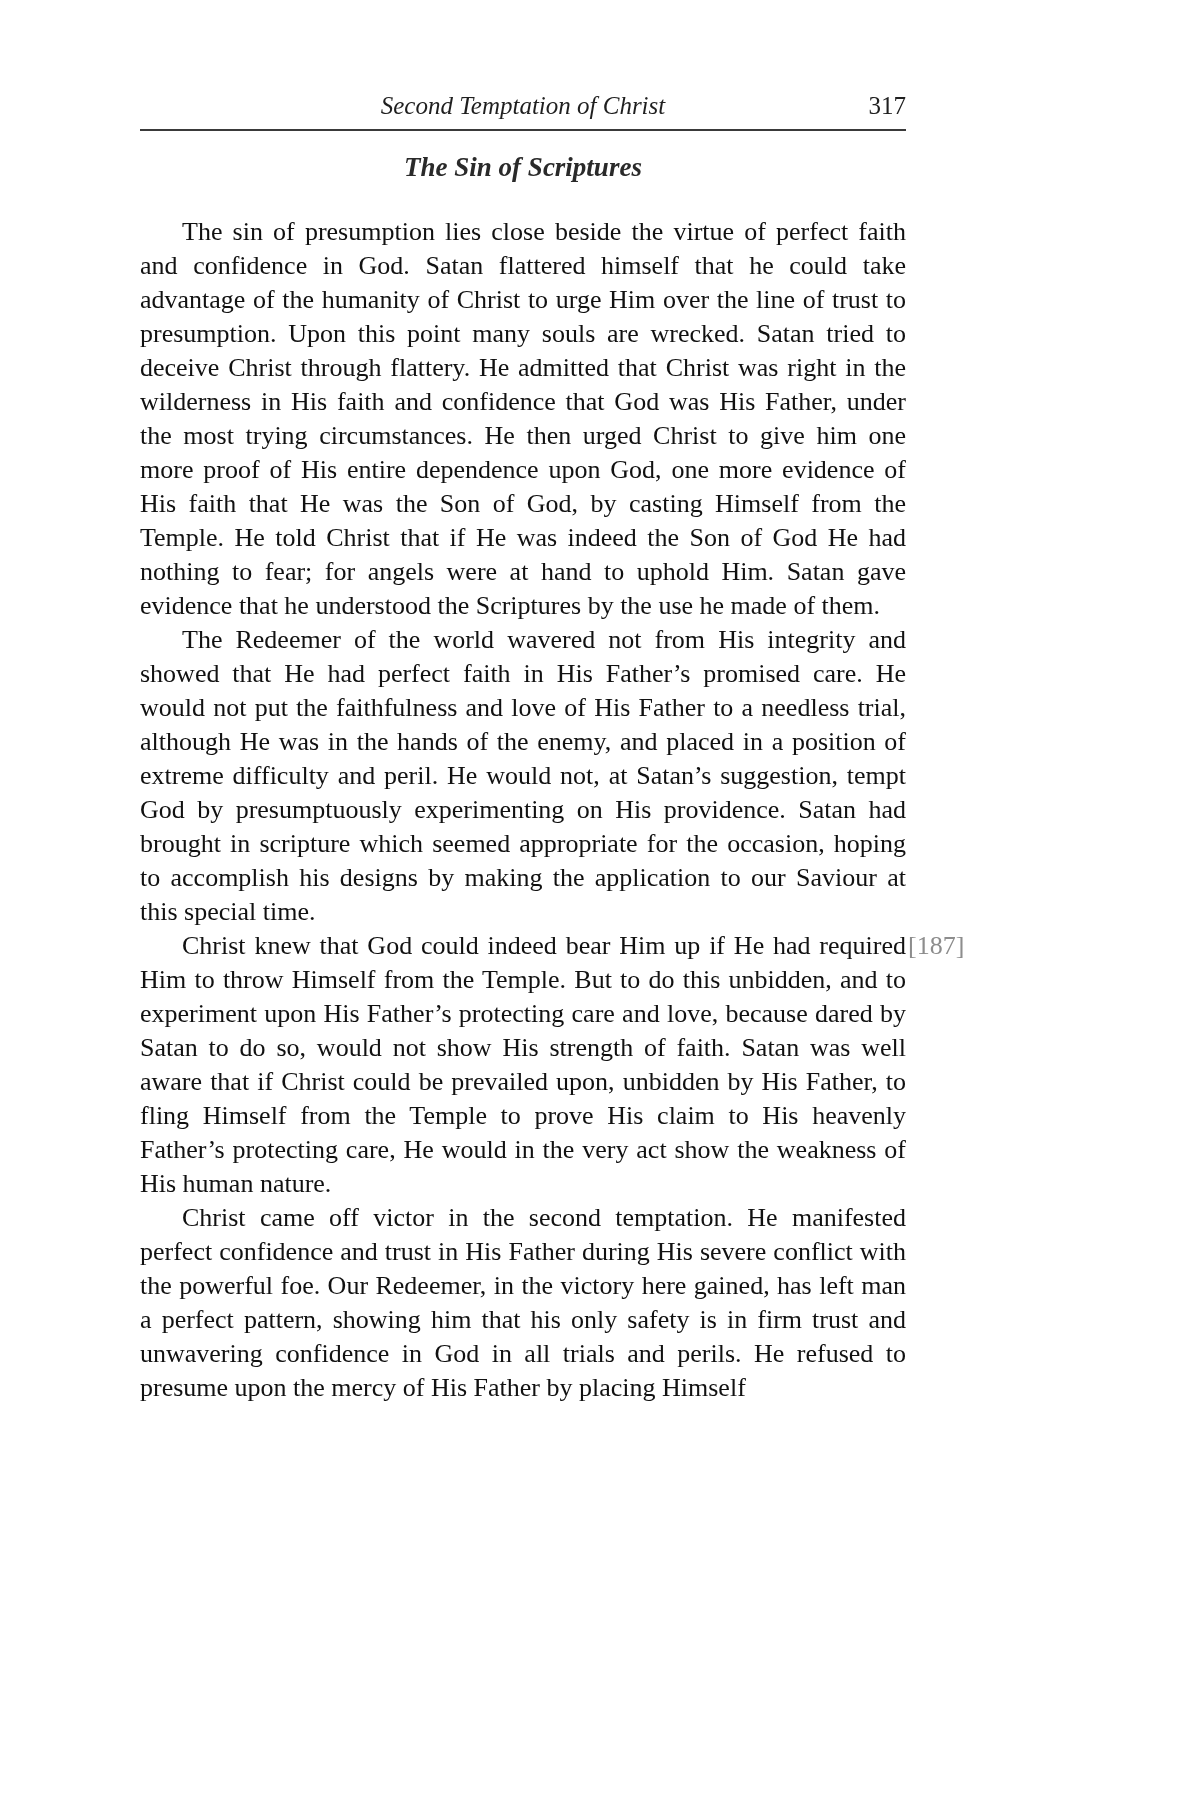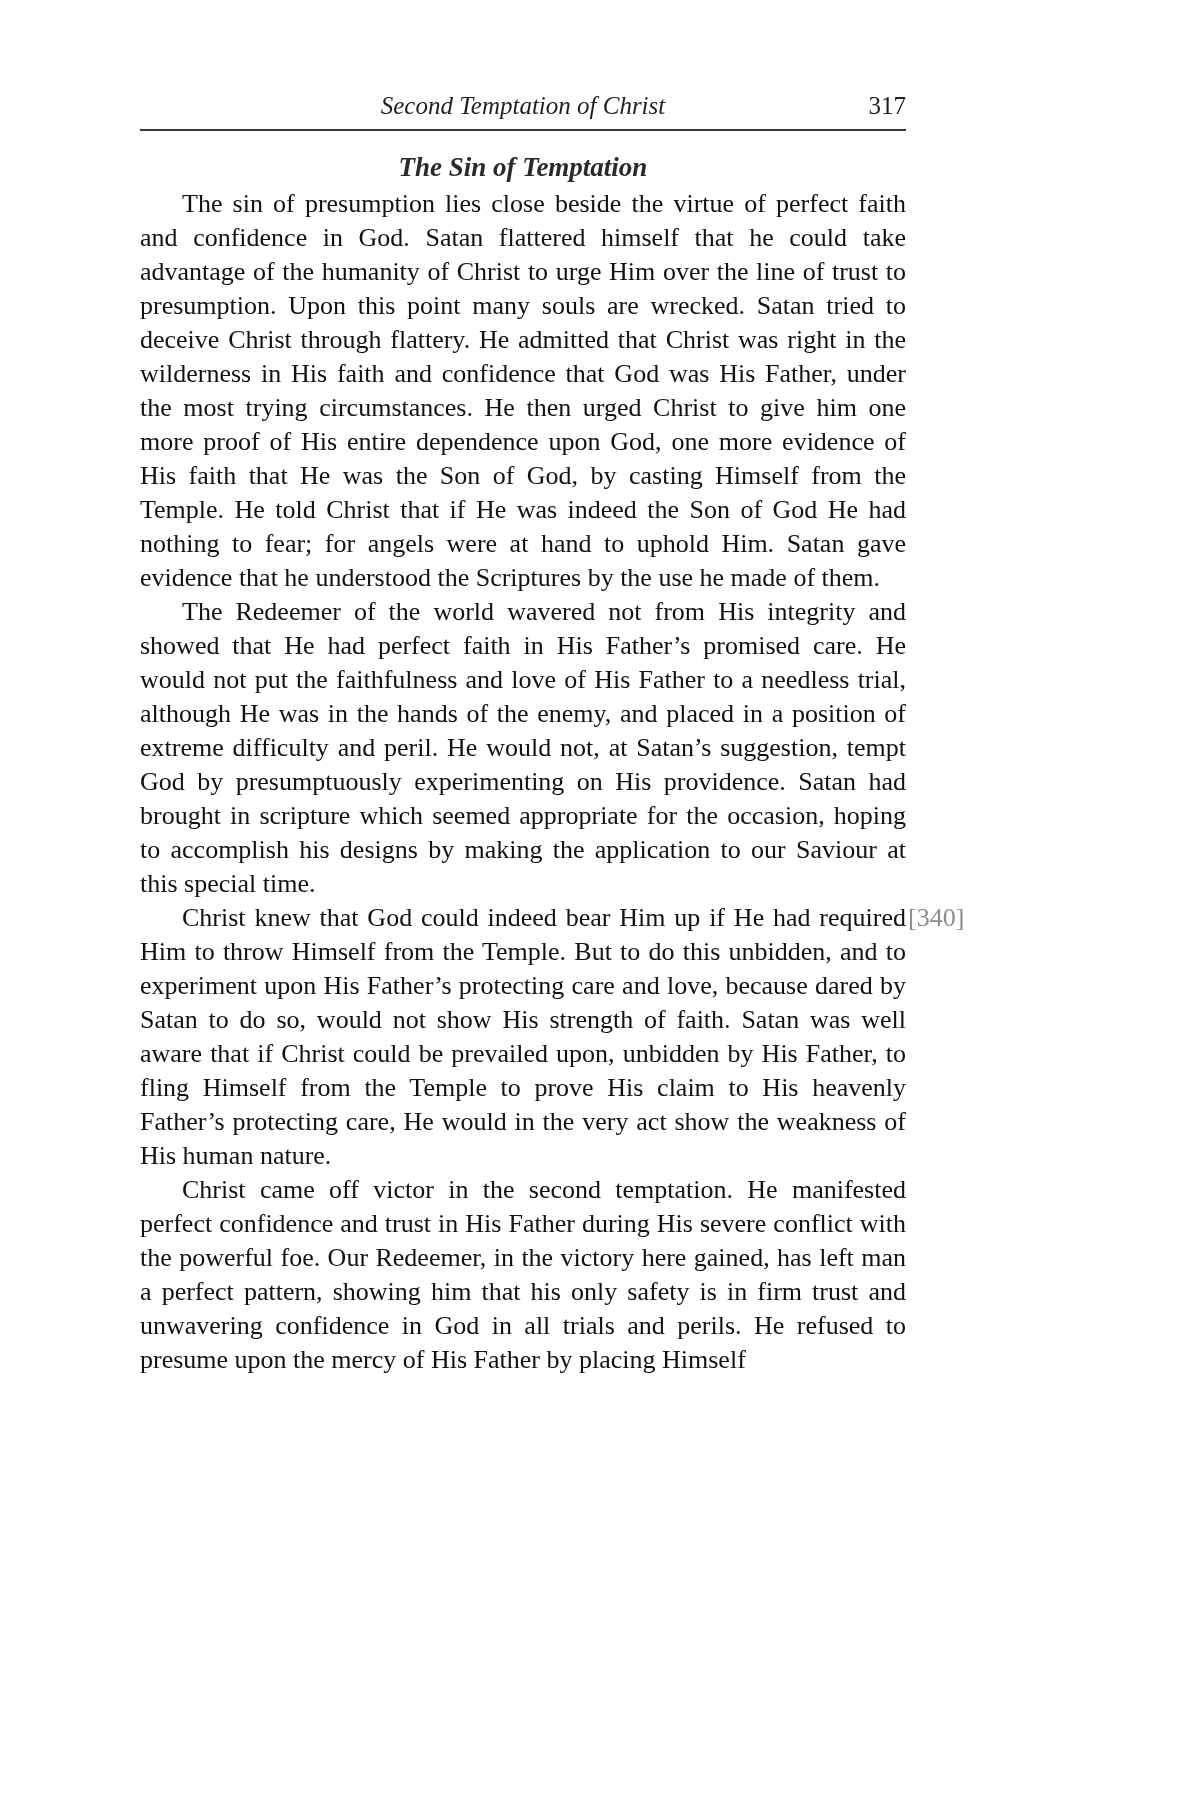--- a/index.html
+++ b/index.html
@@ -61,21 +61,21 @@
     margin-top: 20px;
     text-align: center;
     font-size: 27px;
     font-weight: bold;
     font-style: italic;
     color: #2a2a2a;
     line-height: 32px;
   }
 
   .body-text {
-    margin-top: 4px;
+    margin-top: 32px;
     font-size: 26px;
     line-height: 34px;
     text-align: justify;
     color: #111111;
   }
 
   .body-text p {
     text-indent: 42px;
     margin: 0;
   }
@@ -102,34 +102,34 @@
 <div class="page">
   <div class="text-column">
 
     <div class="running-header">
       <span class="running-title">Second Temptation of Christ</span>
       <span class="page-number">317</span>
     </div>
 
     <hr class="header-rule">
 
-    <div class="section-title">The Sin of Temptation</div>
+    <div class="section-title">The Sin of Scriptures</div>
 
     <div class="body-text">
 
       <div class="para-wrap">
         <p>The sin of presumption lies close beside the virtue of perfect faith and confidence in God. Satan flattered himself that he could take advantage of the humanity of Christ to urge Him over the line of trust to presumption. Upon this point many souls are wrecked. Satan tried to deceive Christ through flattery. He admitted that Christ was right in the wilderness in His faith and confidence that God was His Father, under the most trying circumstances. He then urged Christ to give him one more proof of His entire dependence upon God, one more evidence of His faith that He was the Son of God, by casting Himself from the Temple. He told Christ that if He was indeed the Son of God He had nothing to fear; for angels were at hand to uphold Him. Satan gave evidence that he understood the Scriptures by the use he made of them.</p>
       </div>
 
       <div class="para-wrap">
         <p>The Redeemer of the world wavered not from His integrity and showed that He had perfect faith in His Father’s promised care. He would not put the faithfulness and love of His Father to a needless trial, although He was in the hands of the enemy, and placed in a position of extreme difficulty and peril. He would not, at Satan’s suggestion, tempt God by presumptuously experimenting on His providence. Satan had brought in scripture which seemed appropriate for the occasion, hoping to accomplish his designs by making the application to our Saviour at this special time.</p>
       </div>
 
       <div class="para-wrap">
-        <span class="margin-note">[340]</span>
+        <span class="margin-note">[187]</span>
         <p>Christ knew that God could indeed bear Him up if He had required Him to throw Himself from the Temple. But to do this unbidden, and to experiment upon His Father’s protecting care and love, because dared by Satan to do so, would not show His strength of faith. Satan was well aware that if Christ could be prevailed upon, unbidden by His Father, to fling Himself from the Temple to prove His claim to His heavenly Father’s protecting care, He would in the very act show the weakness of His human nature.</p>
       </div>
 
       <div class="para-wrap">
         <p>Christ came off victor in the second temptation. He manifested perfect confidence and trust in His Father during His severe conflict with the powerful foe. Our Redeemer, in the victory here gained, has left man a perfect pattern, showing him that his only safety is in firm trust and unwavering confidence in God in all trials and perils. He refused to presume upon the mercy of His Father by placing Himself</p>
       </div>
 
     </div>
   </div>
 </div>

